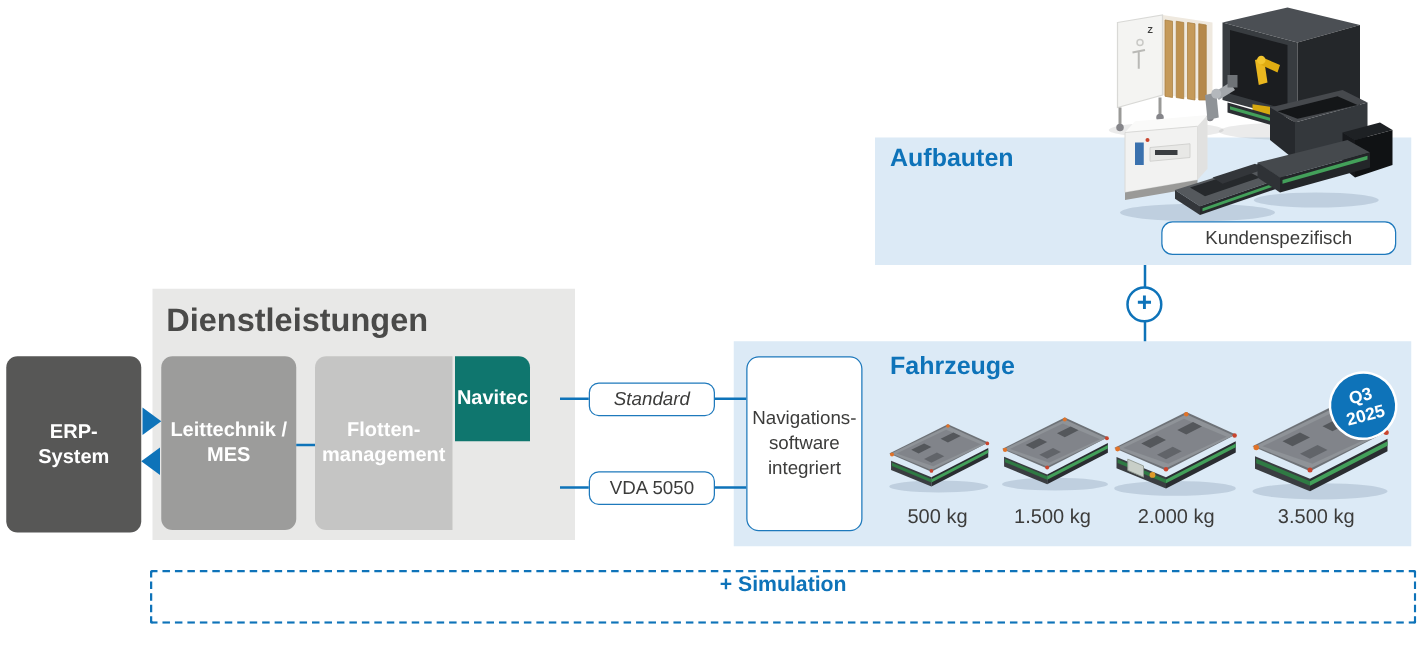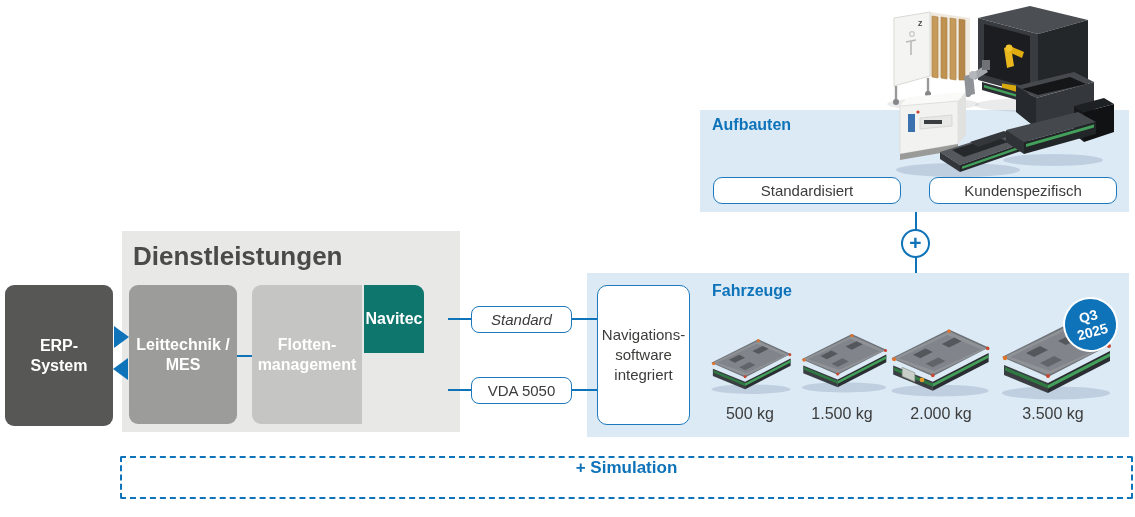--- a/index.html
+++ b/index.html
@@ -7,21 +7,21 @@
   body { font-family:"Liberation Sans", sans-serif; color:#3c3c3b; }
   .canvas { position:relative; width:1135px; height:517px; background:#ffffff; overflow:hidden; }
 
   
   .panel-blue { position:absolute; background:#dceaf6; }
   .panel-gray { position:absolute; background:#e8e8e7; }
   #aufbauten-panel { left:700px; top:110px; width:429px; height:102px; }
   #fahrzeuge-panel { left:587px; top:273px; width:542px; height:164px; }
   #dienstleistungen-panel { left:122px; top:231px; width:338px; height:201px; }
 
-  .panel-title-blue { position:absolute; font-size:16px; font-weight:bold; color:#0e73b9; z-index:4; }
+  .panel-title-blue { position:absolute; font-size:20px; font-weight:bold; color:#0e73b9; z-index:4; }
   #aufbauten-title { left:712px; top:116px; }
   #fahrzeuge-title { left:712px; top:282px; }
   #dienstleistungen-title { position:absolute; left:133px; top:241px; font-size:26px; font-weight:bold; color:#4a4a49; }
 
   
   .flowbox { position:absolute; display:flex; flex-direction:column; align-items:center; justify-content:center;
              text-align:center; font-weight:bold; color:#ffffff; font-size:16px; line-height:1.25; z-index:1; }
   #erp-box { left:5px; top:285px; width:108px; height:141px; background:#575756; border-radius:9px; }
   #leittechnik-box { left:129px; top:285px; width:108px; height:139px; background:#9c9c9b; border-radius:9px; }
   #flotten-box { left:252px; top:285px; width:110px; height:139px; background:#c5c5c4; border-radius:9px 0 0 9px; }
@@ -136,23 +136,20 @@
     <span>VDA 5050</span>
   </div>
   <div id="navsoftware-box" class="outline-box">
     <div>
       <div>Navigations-</div>
       <div>software</div>
       <div>integriert</div>
     </div>
   </div>
 
-  <div id="standardisiert-btn" class="outline-box">
-    <span>Standardisiert</span>
-  </div>
   <div id="kundenspezifisch-btn" class="outline-box">
     <span>Kundenspezifisch</span>
   </div>
 
   <div class="vline" style="left:915px; top:212px; height:61px;"></div>
   <div id="plus-circle">
     <span>+</span>
   </div>
 
   <div class="vehicle" style="left:707px; top:334px;">

